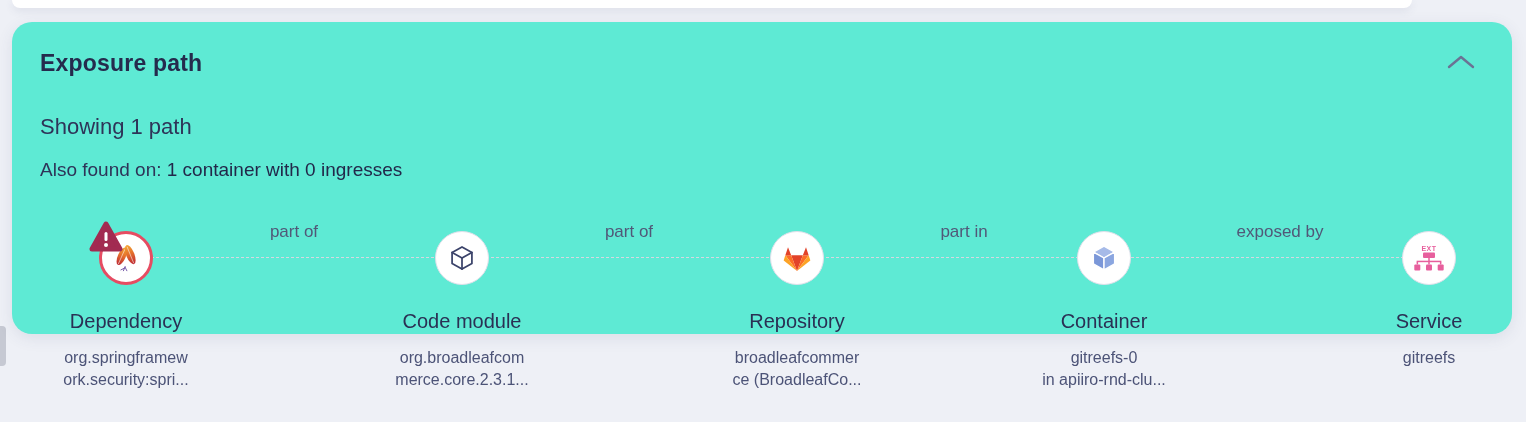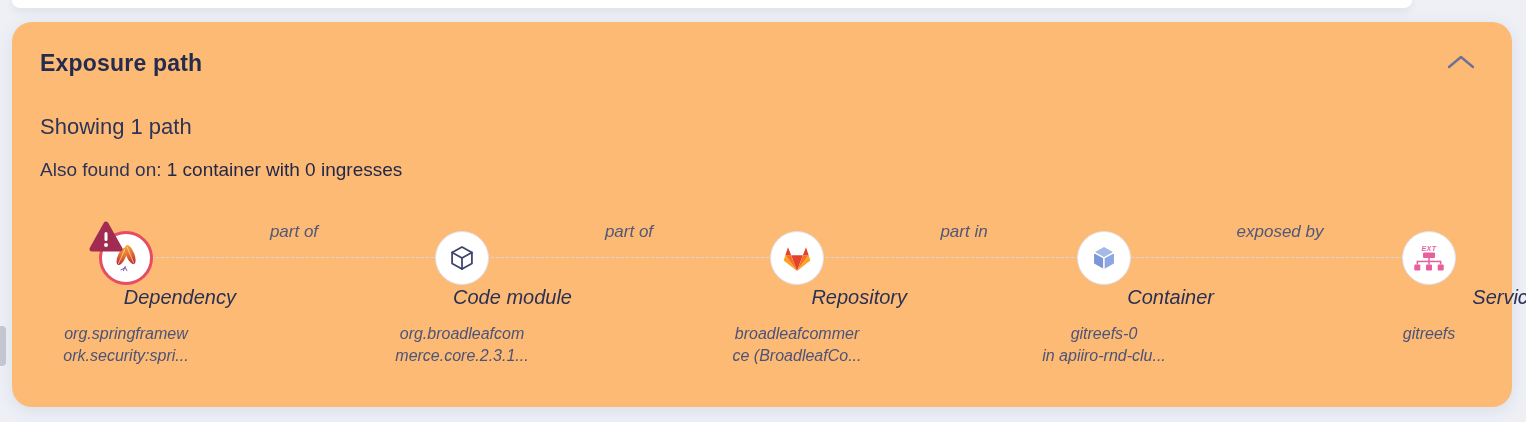--- a/index.html
+++ b/index.html
@@ -12,22 +12,22 @@
   .top-strip{
     position:absolute;left:12px;top:0;width:1400px;height:8px;
     background:#ffffff;border-radius:0 0 10px 10px;
     box-shadow:0 3px 8px rgba(70,80,120,0.10);
   }
   .scroll-nub{
     position:absolute;left:0;top:326px;width:6px;height:40px;
     background:#c6c9d3;border-radius:0 4px 4px 0;
   }
   .card{
-    position:absolute;left:12px;top:22px;width:1500px;height:385px;
-    background:#fdba74;border-radius:20px;
+    position:absolute;left:12px;top:22px;width:1500px;height:312px;
+    background:#5eead4;border-radius:20px;
     box-shadow:0 4px 16px rgba(55,65,105,0.10);
   }
   .title{
     position:absolute;left:28px;top:28px;
     font-size:23px;font-weight:700;color:#252b4d;letter-spacing:.2px;
   }
   .collapse-btn{
     position:absolute;right:36px;top:32px;width:30px;height:18px;
     background:none;border:none;padding:0;cursor:pointer;
   }
@@ -39,21 +39,21 @@
     position:absolute;right:31px;top:92px;
     font-size:19px;color:#333a60;text-decoration:underline;
     text-underline-offset:3px;cursor:pointer;font-weight:500;
   }
   .also{
     position:absolute;left:28px;top:137px;
     font-size:19px;color:#2e3458;
   }
   .also b{font-weight:400;color:#22284a;}
   .path{
-    position:absolute;left:0;top:186px;width:1500px;height:190px;font-style:italic;
+    position:absolute;left:0;top:186px;width:1500px;height:190px;
   }
   .dash-line{
     position:absolute;left:114px;top:49px;width:1303px;height:0;
     border-top:1.5px dashed #d6d8e0;
   }
   .edge{
     position:absolute;top:14px;transform:translateX(-50%);
     font-size:17px;color:#515878;white-space:nowrap;
   }
   .node{
@@ -64,21 +64,21 @@
     position:relative;margin:23px auto 0;width:54px;height:54px;
     box-sizing:border-box;border-radius:50%;background:#fff;
     border:1.5px solid #dfe0ea;
     display:flex;align-items:center;justify-content:center;cursor:pointer;
   }
   .ring-alert{border:3.5px solid #e64c62;}
   .badge{
     position:absolute;left:-13px;top:-13px;width:34px;height:32px;
   }
   .n-label{
-    margin-top:1px;font-size:20px;font-weight:500;color:#2a3054;text-align:right;
+    margin-top:25px;font-size:20px;font-weight:500;color:#2a3054;
   }
   .n-sub{
     margin-top:14px;font-size:16px;line-height:22px;color:#4c5377;
   }
   .edge, .n-label, .n-sub, .title, .showing, .also {user-select:none;}
 </style>
 </head>
 <body>
 
 <div class="top-strip"></div>

